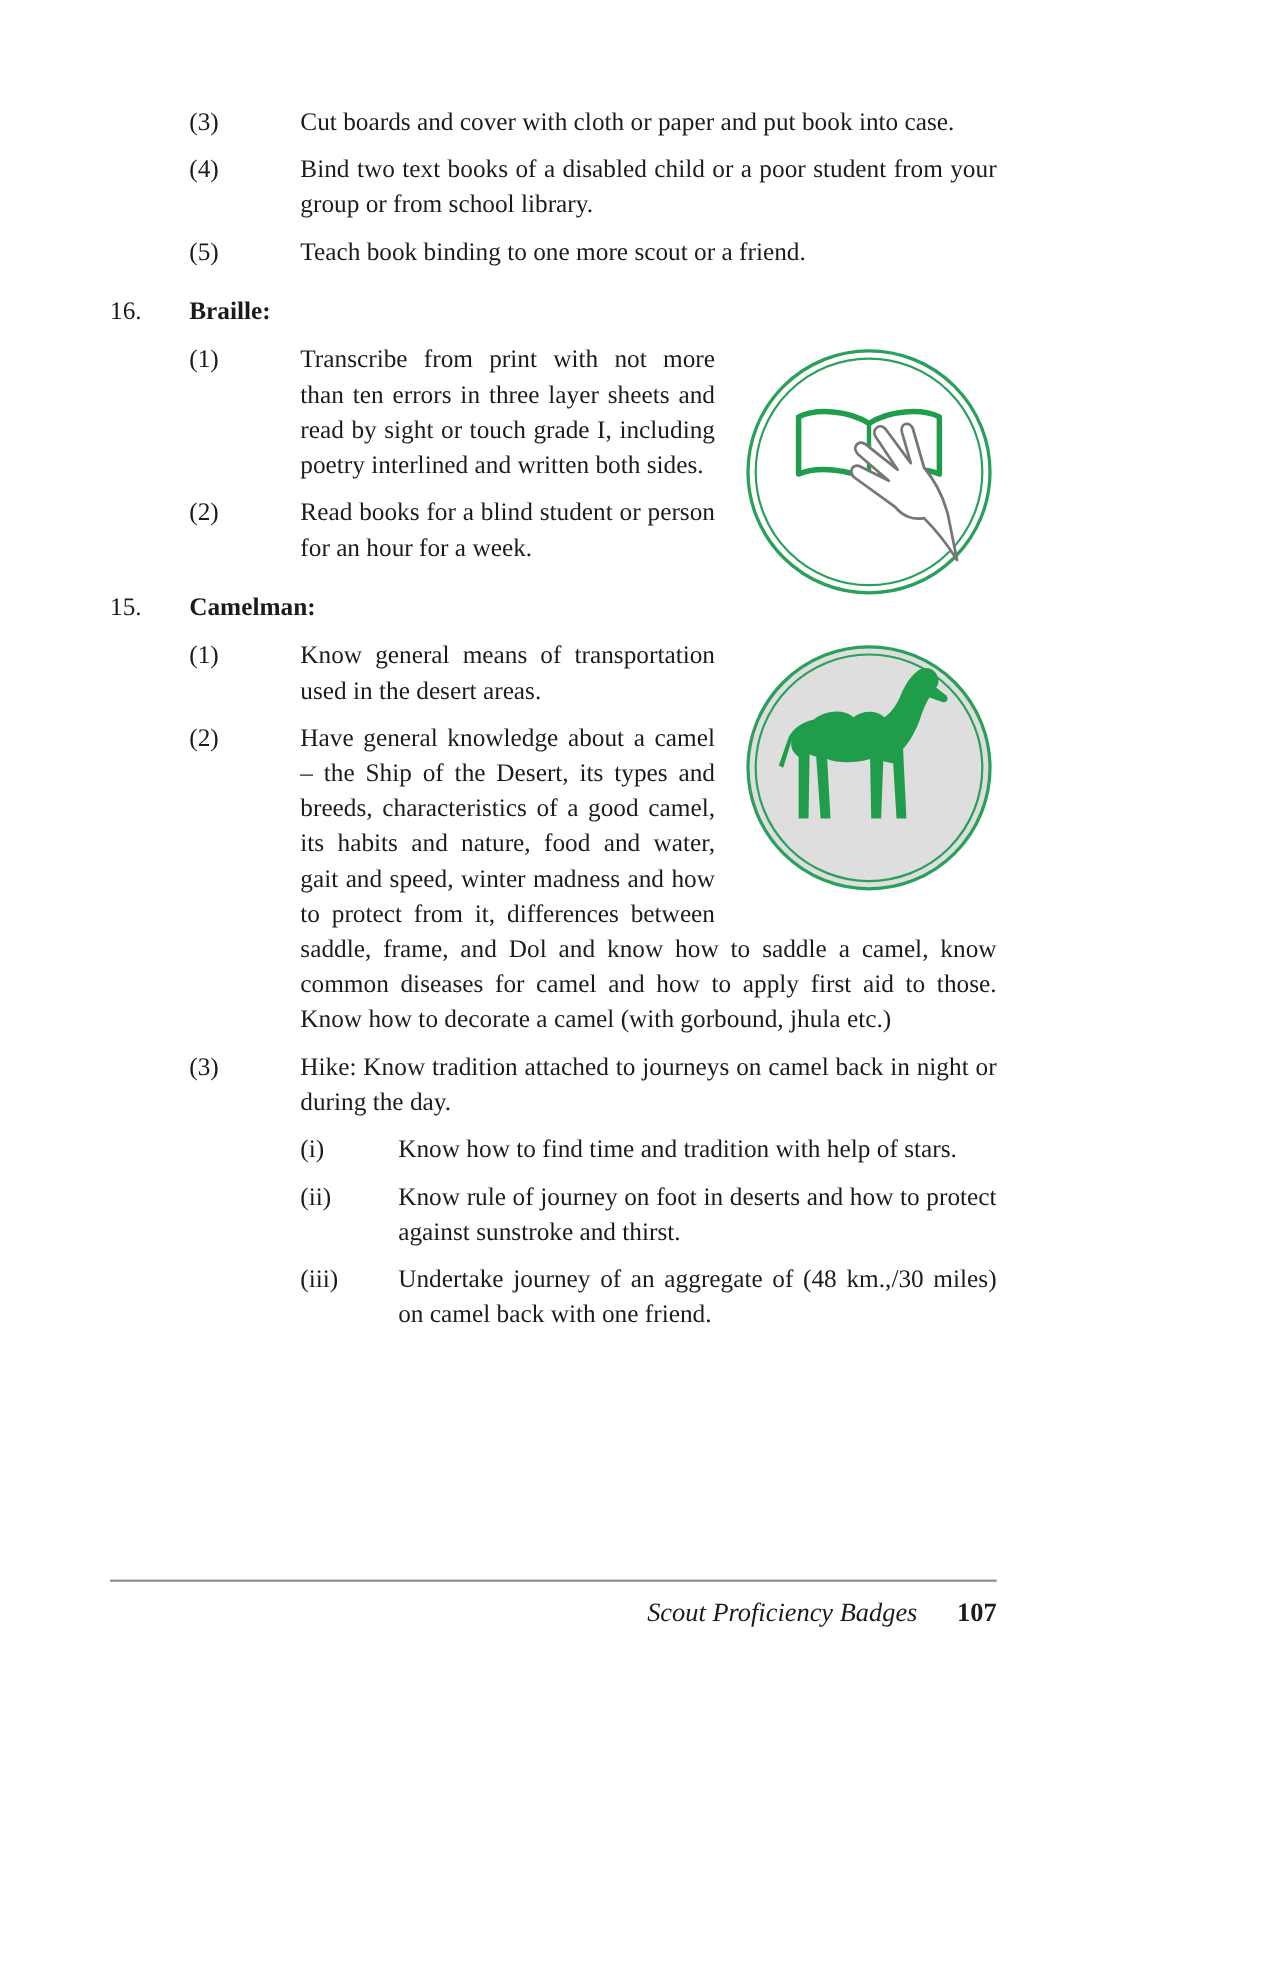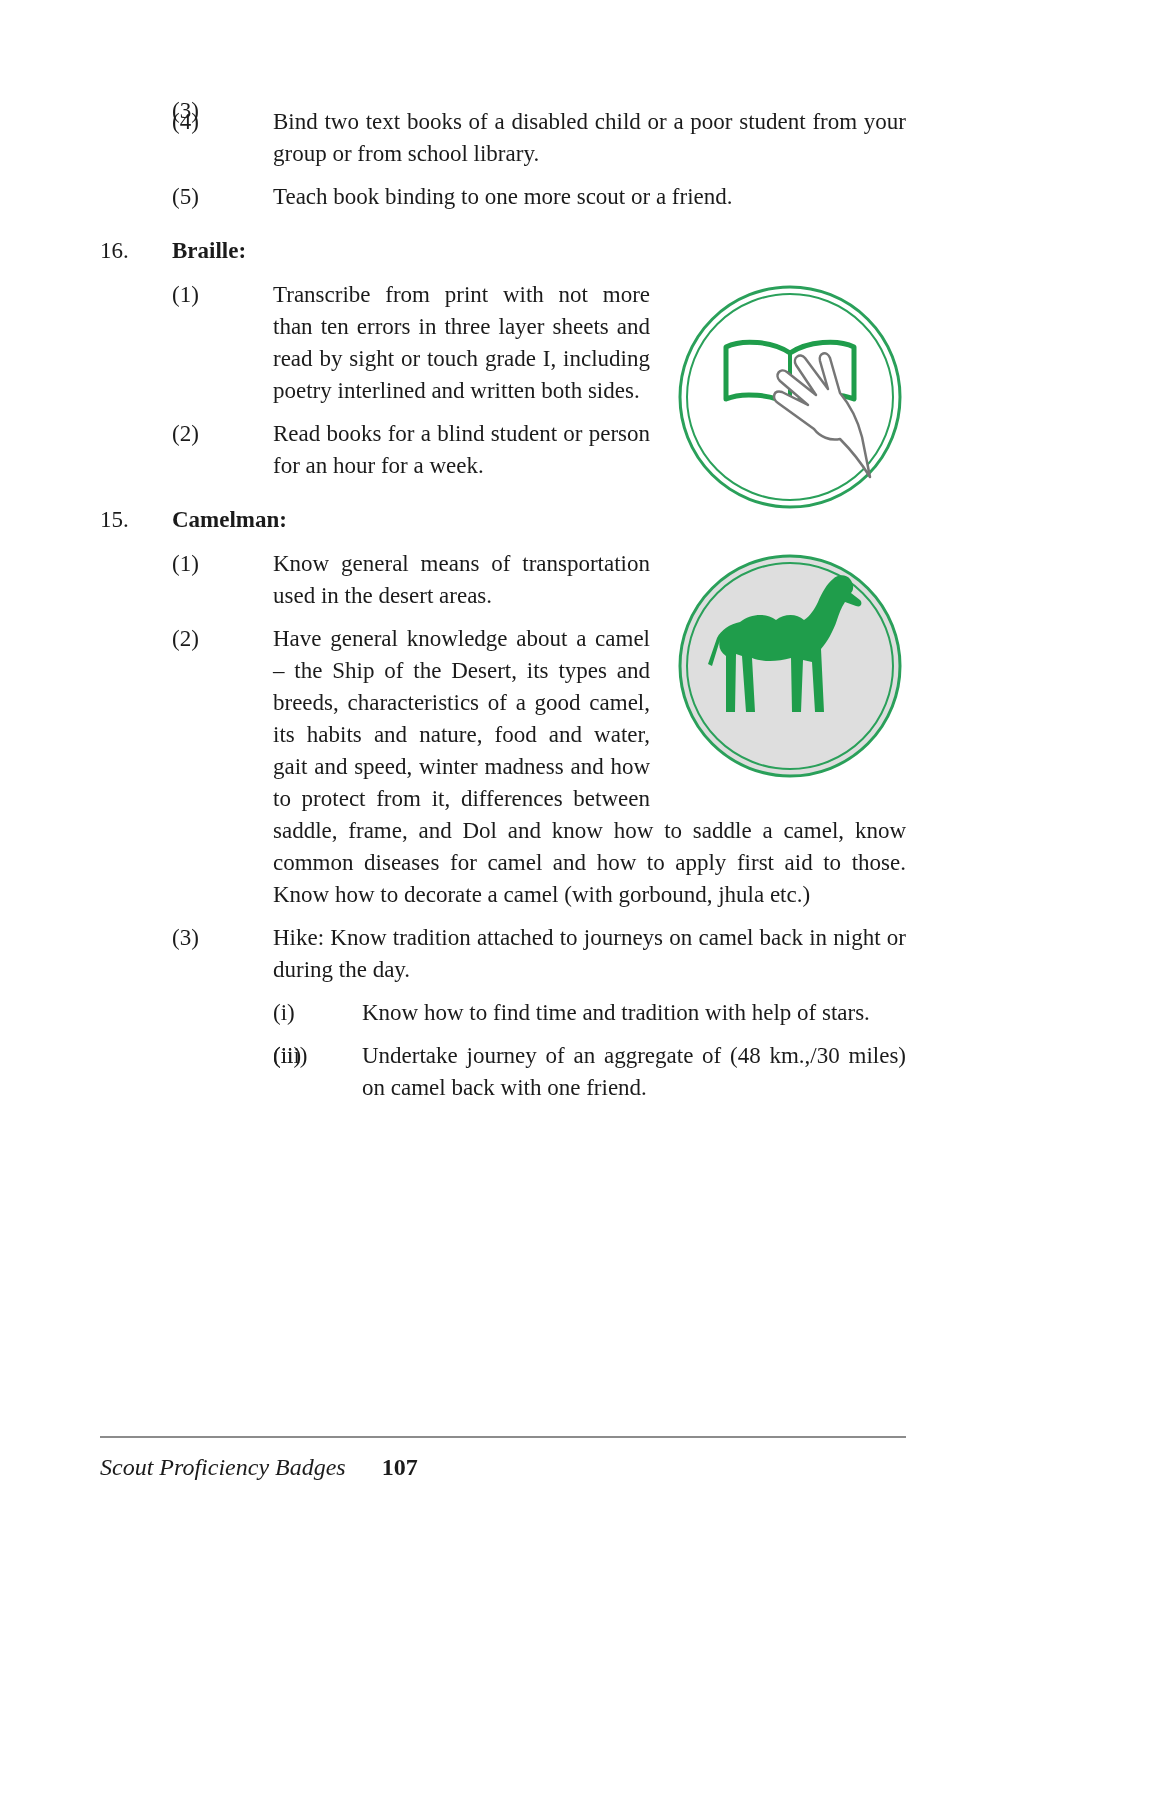--- a/index.html
+++ b/index.html
@@ -62,36 +62,37 @@
     position:absolute;
     left:100px;
     top:1436px;
     width:806px;
   }
   .footer-rule {
     border-top:2px solid #8c8c8c;
     height:0;
   }
   .footer-text {
-    text-align:left;
+    text-align:right;
     margin-top:14px;
     font-size:24px;
     line-height:30px;
   }
   .footer-title { font-style:italic; margin-right:36px; }
   .footer-page  { font-weight:bold; }
 </style>
 </head>
 <body>
 
 <div class="page">
   <div class="content">
 
     <div class="item">
       <span class="num">(3)</span>
+      <span>Cut boards and cover with cloth or paper and put book into case.</span>
     </div>
     <div class="item">
       <span class="num">(4)</span>
       <span>Bind two text books of a disabled child or a poor student from your group or from school library.</span>
     </div>
     <div class="item">
       <span class="num">(5)</span>
       <span>Teach book binding to one more scout or a friend.</span>
     </div>
 
@@ -145,20 +146,21 @@
         <div class="item">
           <span class="num">(3)</span>
           <span>Hike: Know tradition attached to journeys on camel back in night or during the day.</span>
         </div>
         <div class="subitem">
           <span class="num">(i)</span>
           <span>Know how to find time and tradition with help of stars.</span>
         </div>
         <div class="subitem">
           <span class="num">(ii)</span>
+          <span>Know rule of journey on foot in deserts and how to protect against sunstroke and thirst.</span>
         </div>
         <div class="subitem">
           <span class="num">(iii)</span>
           <span>Undertake journey of an aggregate of (48 km.,/30 miles) on camel back with one friend.</span>
         </div>
       </div>
     </div>
 
   </div>
 

